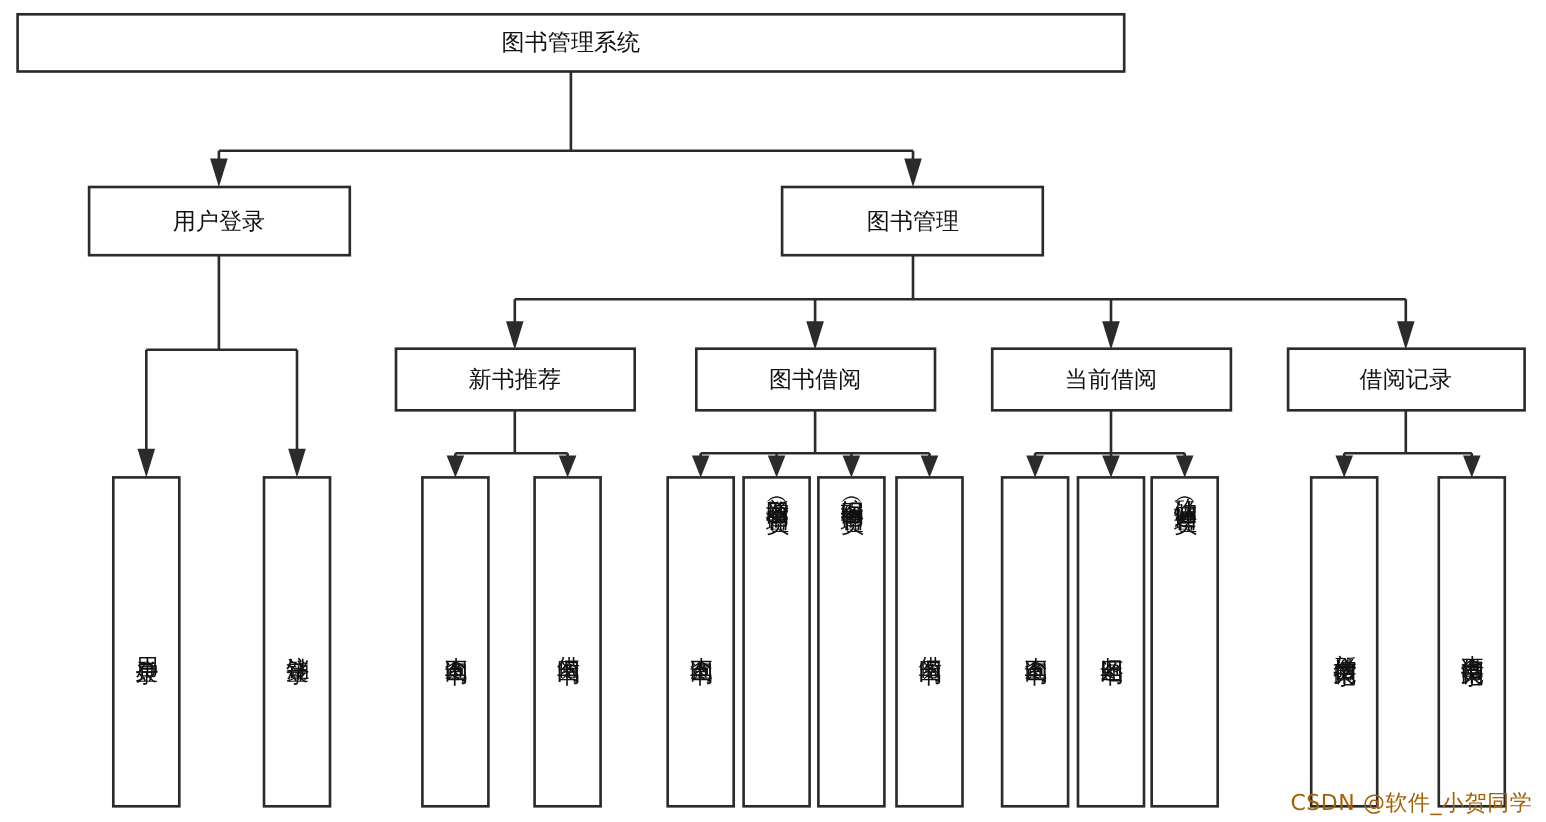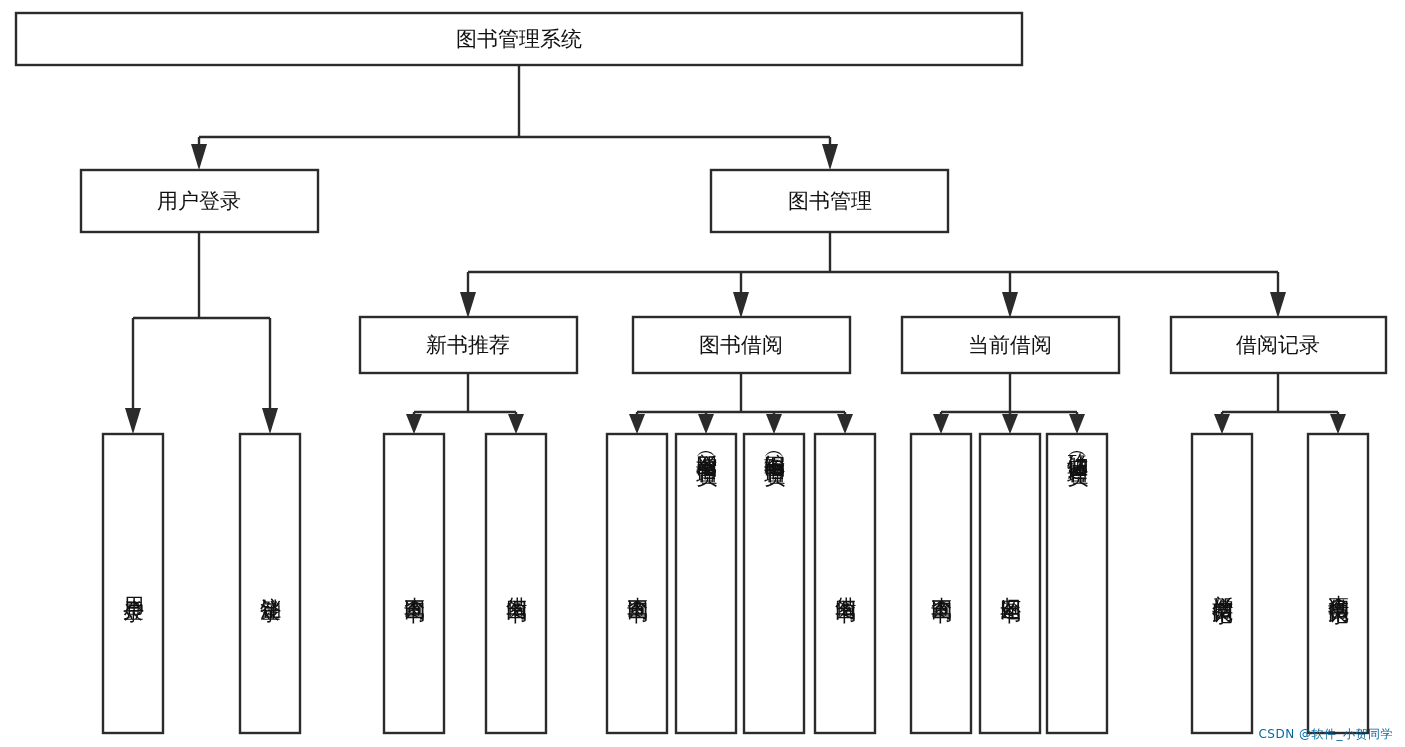--- a/index.html
+++ b/index.html
@@ -45,22 +45,22 @@
     font-family: "DejaVu Sans", "Liberation Sans", sans-serif;
     font-size: 21px;
     text-anchor: middle;
     dominant-baseline: middle;
   }
   .watermark-text {
     position: absolute;
     right: 8px;
     bottom: 4px;
     font-family: "DejaVu Sans", "Liberation Sans", sans-serif;
-    font-size: 12px;
-    color: #0369a1;
+    font-size: 20px;
+    color: #a16207;
     white-space: nowrap;
     letter-spacing: 0.5px;
   }
   .vlabel-wrap {
     position: absolute;
     display: flex;
     align-items: center;
     justify-content: center;
     pointer-events: none;
   }

